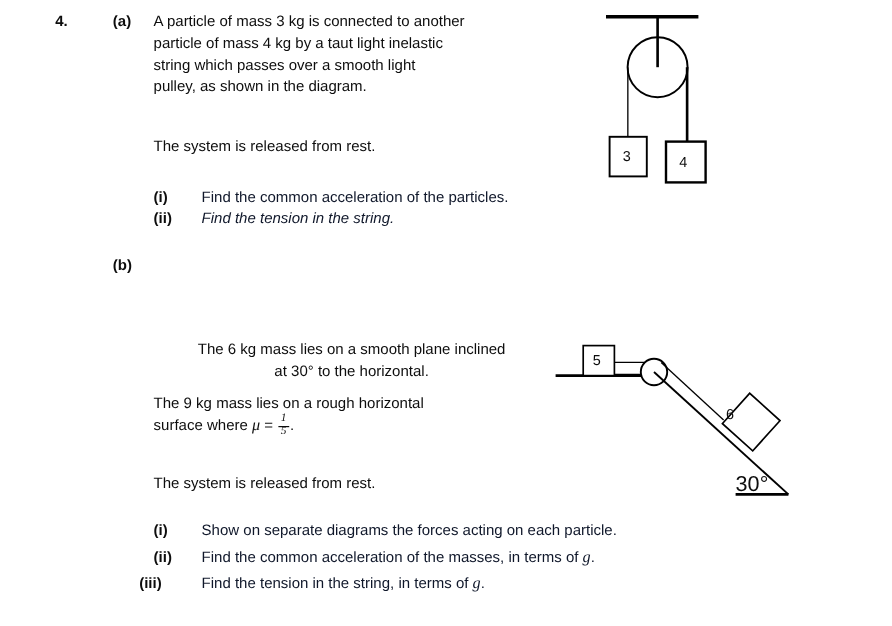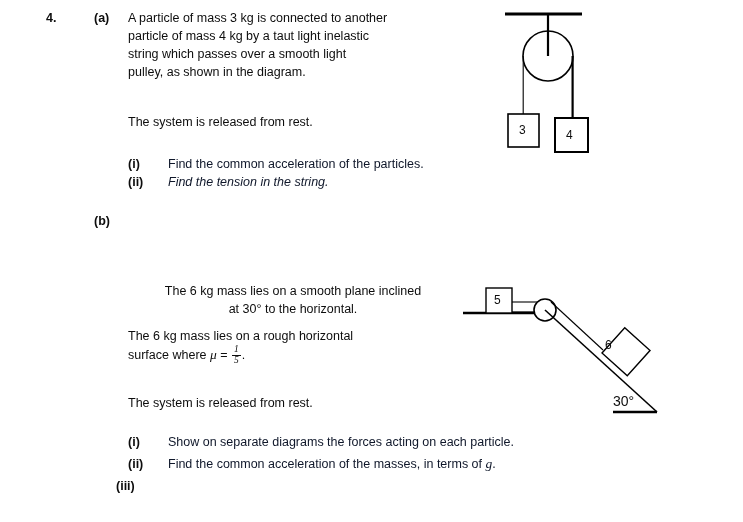--- a/index.html
+++ b/index.html
@@ -82,21 +82,21 @@
   }
   .boxlabel {
     position: absolute;
     font-size: 12px;
     color: #0d0d0d;
     font-family: "Liberation Sans", sans-serif;
     line-height: 1;
   }
   .anglelabel {
     position: absolute;
-    font-size: 14px;
+    font-size: 18px;
     color: #0d0d0d;
     font-family: "Liberation Sans", sans-serif;
     line-height: 1;
   }
 </style>
 </head>
 <body>
 
 <div class="page">
 
@@ -137,32 +137,33 @@
     <div class="boxlabel" style="left:24px; top:124px;">3</div>
     <div class="boxlabel" style="left:71px; top:129px;">4</div>
   </div>
 
   <div class="plabel" style="left:94px; top:212px;">(b)</div>
 
 
   <div class="blk" style="left:128px; top:282px; width:330px;text-align:center;">The 6 kg mass lies on a smooth plane inclined
 at 30° to the horizontal.</div>
 
-  <div class="blk" style="left:128px; top:327px; width:340px;"><span>The 6 kg mass lies on a rough horizontal
+  <div class="blk" style="left:128px; top:327px; width:340px;"><span>The 9 kg mass lies on a rough horizontal
 surface where </span><span class="mi">μ</span><span> = </span><span class="frac"><span class="num">1</span><span class="bar"></span><span class="den">5</span></span><span>.</span></div>
 
   <div class="blk" style="left:128px; top:394px; width:330px;">The system is released from rest.</div>
 
   <div class="roman" style="left:128px; top:433px;">(i)</div>
   <div class="romantext" style="left:168px; top:433px;">Show on separate diagrams the forces acting on each particle.</div>
 
   <div class="roman" style="left:128px; top:455px;">(ii)</div>
   <div class="romantext" style="left:168px; top:455px;text-align:center;"><span>Find the common acceleration of the masses, in terms of </span><span class="mi">g</span><span>.</span></div>
 
   <div class="roman" style="left:116px; top:477px;">(iii)</div>
+  <div class="romantext" style="left:168px; top:477px;"><span>Find the tension in the string, in terms of </span><span class="mi">g</span><span>.</span></div>
 
   <div class="diagram" style="left:455px; top:275px; width:215px; height:150px;">
     <svg width="215" height="150" viewBox="0 0 215 150">
 
       <line x1="8" y1="38" x2="92" y2="38" stroke="#000000" stroke-width="2.4"></line>
 
       <rect x="31" y="13" width="26" height="25" fill="#ffffff" stroke="#000000" stroke-width="1.4"></rect>
 
       <line x1="57" y1="27" x2="86" y2="27" stroke="#000000" stroke-width="1.1"></line>
       <line x1="57" y1="37" x2="86" y2="37" stroke="#000000" stroke-width="1.1"></line>

